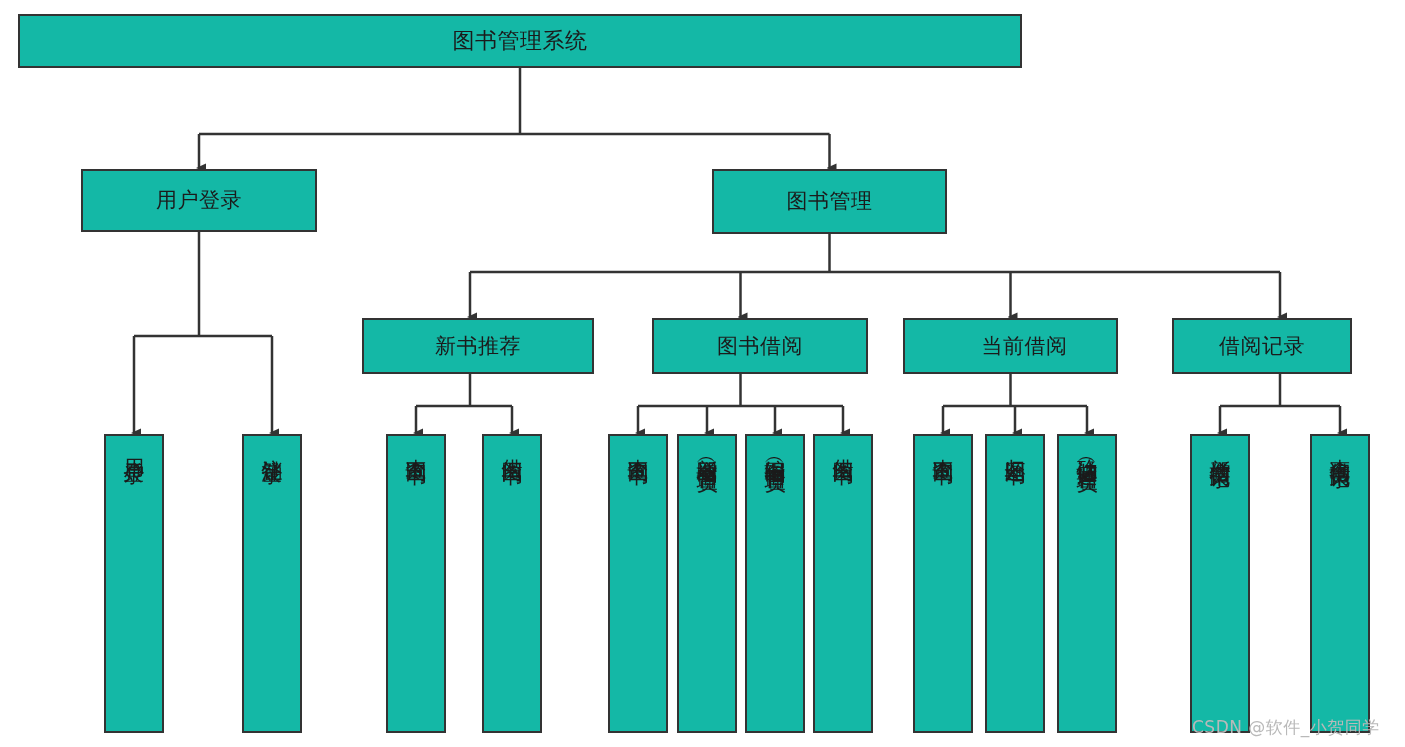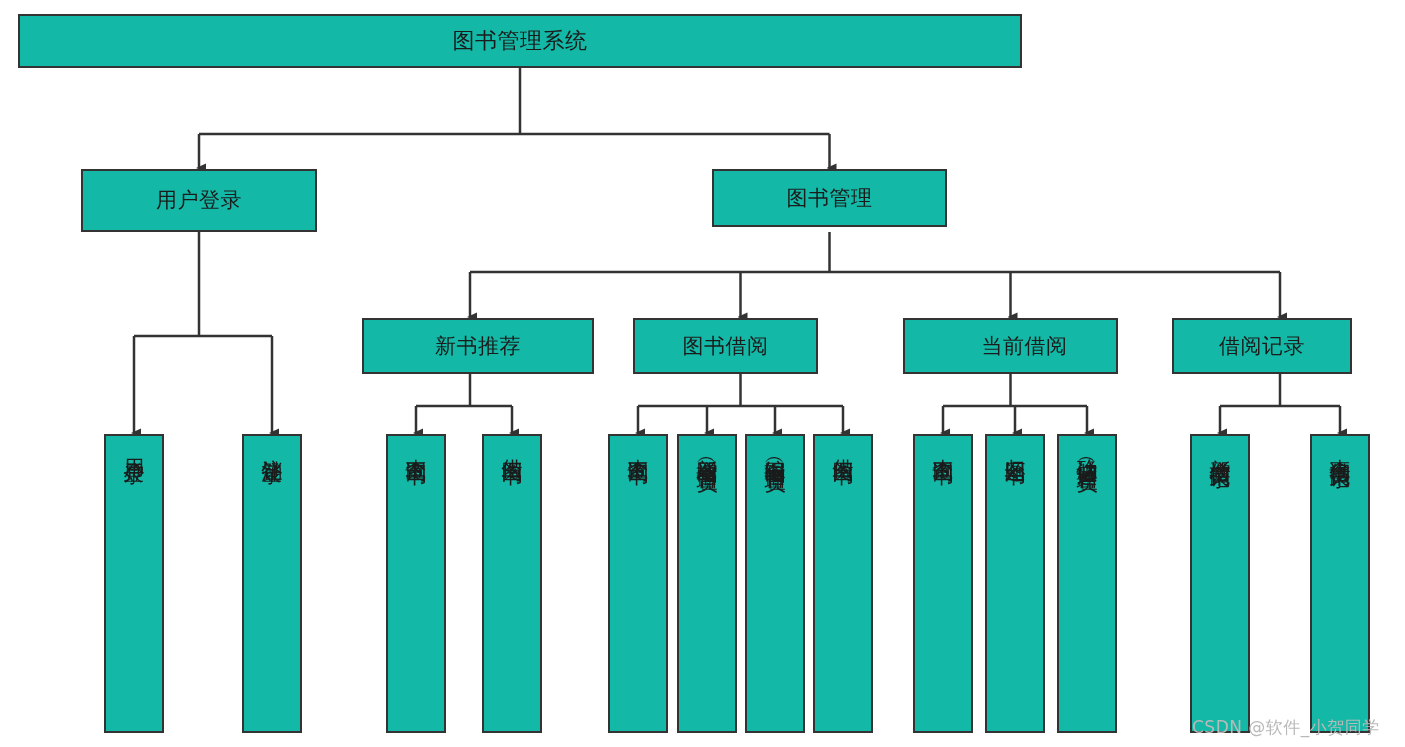--- a/index.html
+++ b/index.html
@@ -121,27 +121,27 @@
         <line x1="1340" y1="406" x2="1340" y2="433" stroke="#333333" stroke-width="2.5" marker-end="url(#arrowhead)"></line>
       </g>
   </svg>
   <div id="node-layer">
       <div class="node horiz root" style="left: 18px; top: 14px; width: 1004px; height: 54px;">
         <span class="node-label">图书管理系统</span>
       </div>
       <div class="node horiz" style="left: 81px; top: 169px; width: 236px; height: 63px;">
         <span class="node-label">用户登录</span>
       </div>
-      <div class="node horiz" style="left: 712px; top: 169px; width: 235px; height: 58px;">
+      <div class="node horiz" style="left: 712px; top: 169px; width: 235px; height: 65px;">
         <span class="node-label">图书管理</span>
       </div>
       <div class="node horiz" style="left: 362px; top: 318px; width: 232px; height: 56px;">
         <span class="node-label">新书推荐</span>
       </div>
-      <div class="node horiz" style="left: 633px; top: 318px; width: 185px; height: 56px;">
+      <div class="node horiz" style="left: 652px; top: 318px; width: 216px; height: 56px;">
         <span class="node-label">图书借阅</span>
       </div>
       <div class="node horiz" style="left: 903px; top: 318px; width: 215px; height: 56px; padding-left: 28px;">
         <span class="node-label">当前借阅</span>
       </div>
       <div class="node horiz" style="left: 1172px; top: 318px; width: 180px; height: 56px;">
         <span class="node-label">借阅记录</span>
       </div>
       <div class="node vert" style="left: 104px; top: 434px; width: 60px; height: 299px;">
         <span class="node-label">用户登录</span>

